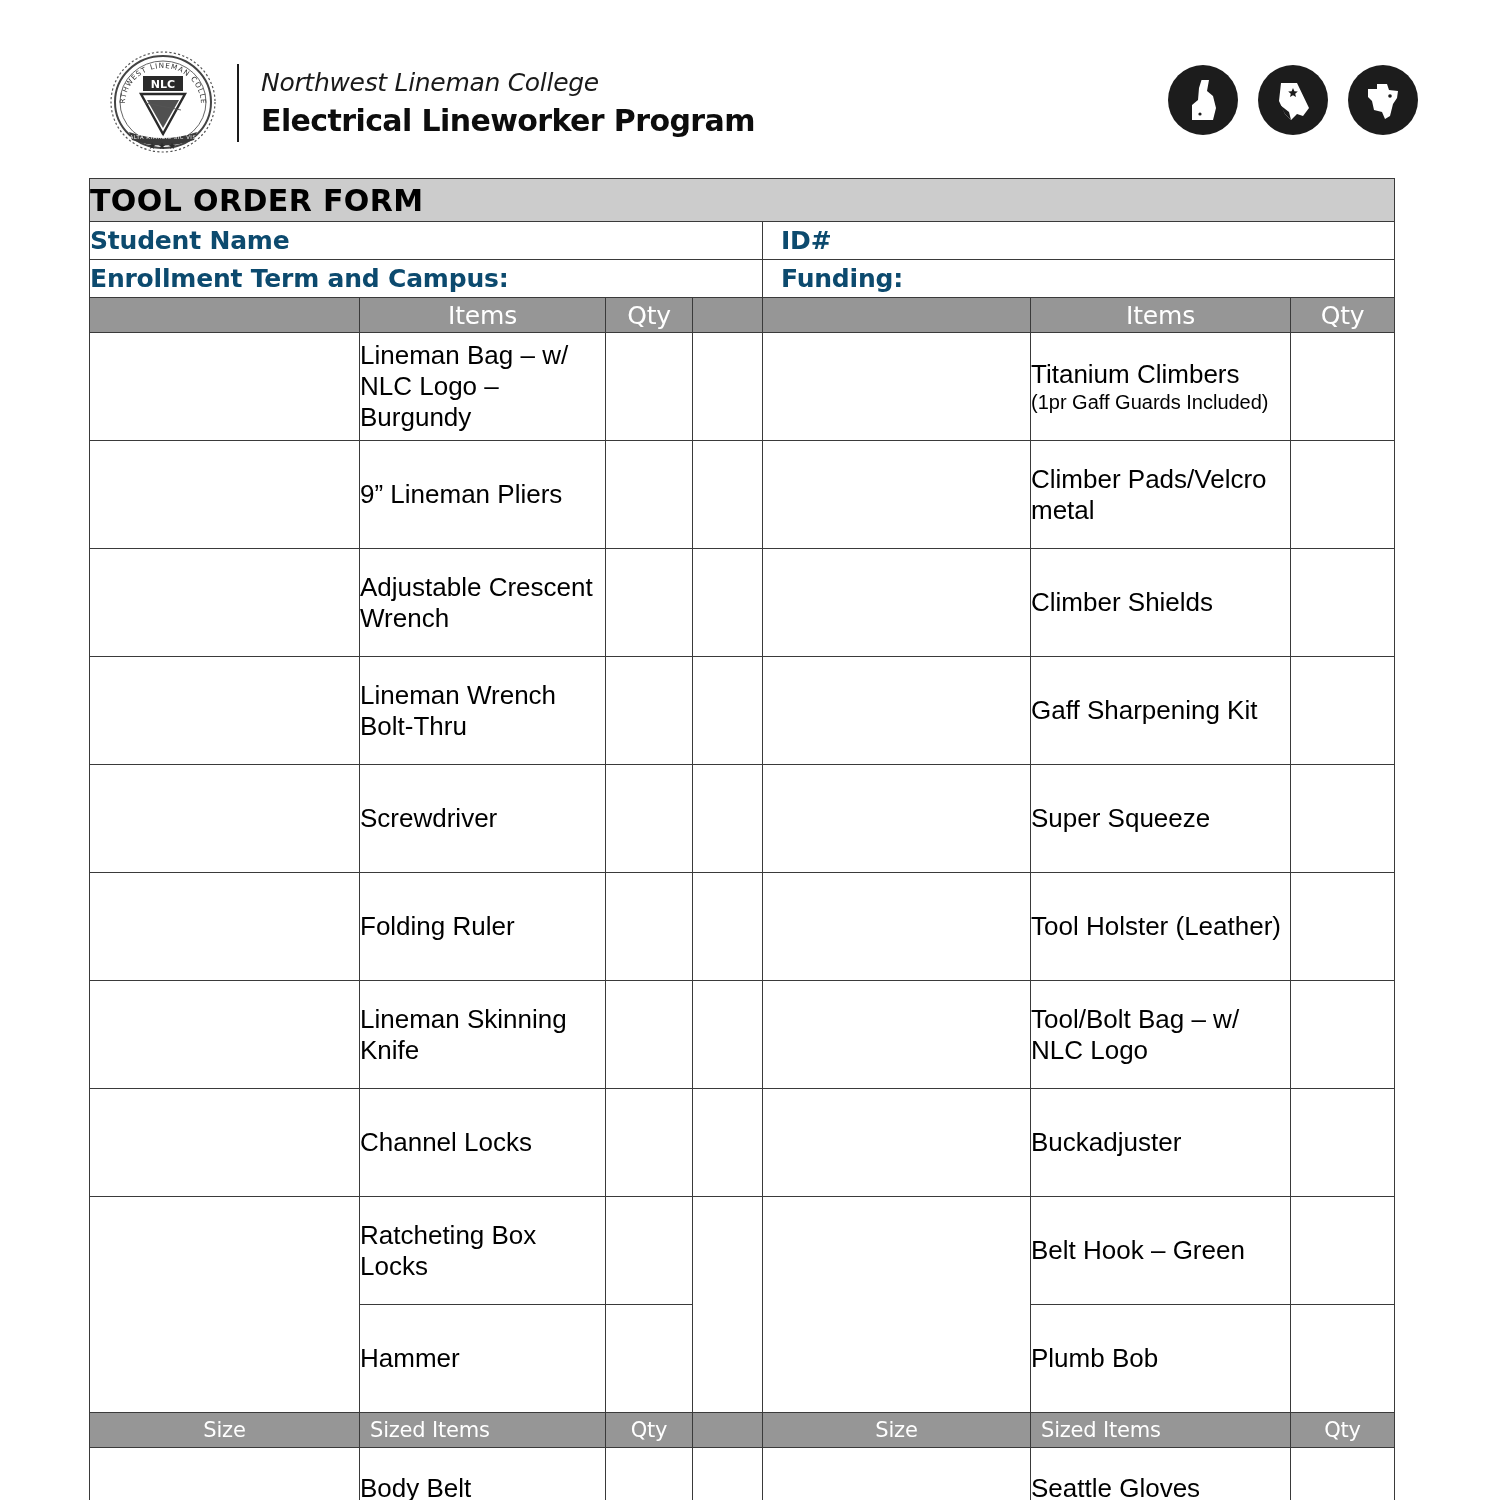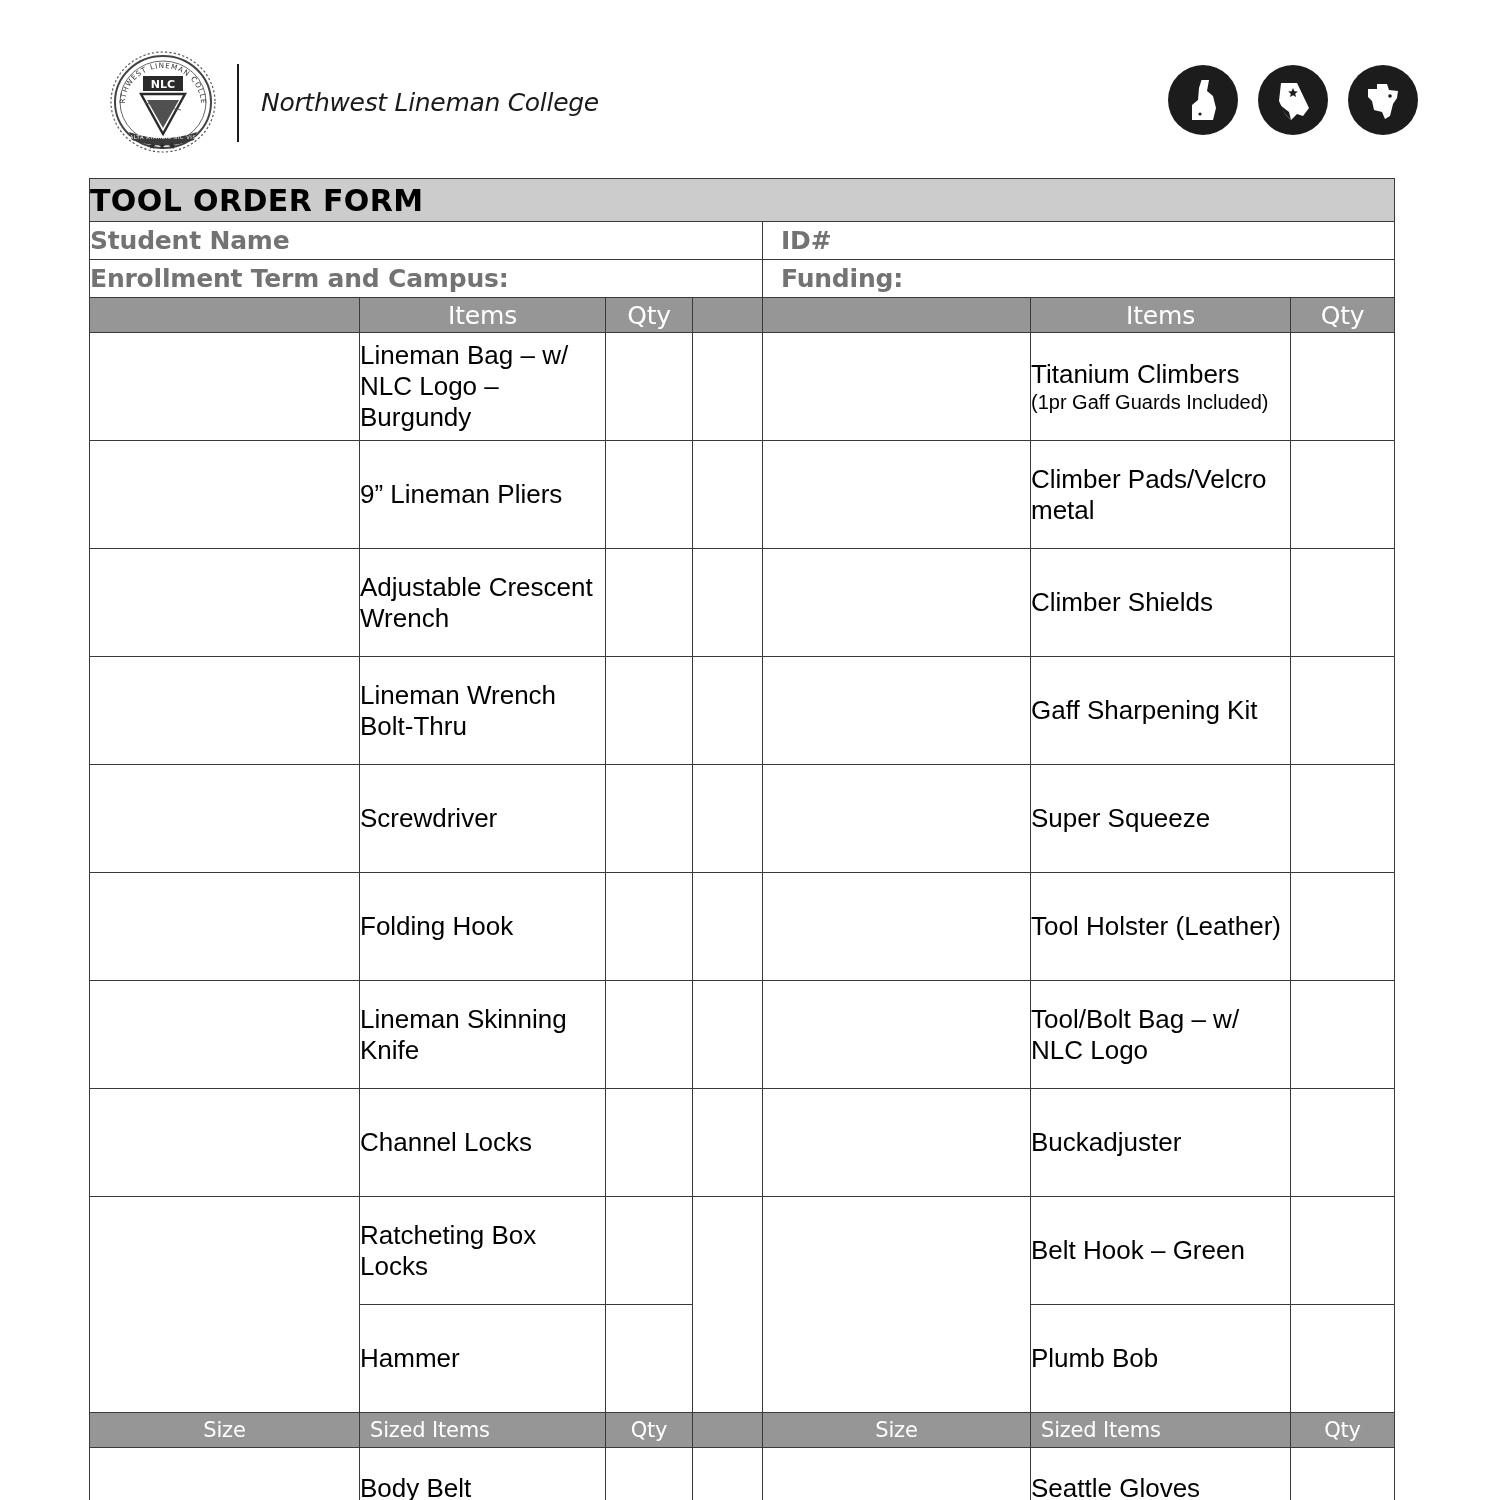--- a/index.html
+++ b/index.html
@@ -119,21 +119,21 @@
   }
 
   .field-cell {
     background: #ffffff;
     font-family: "DejaVu Sans", sans-serif;
     font-weight: bold;
     font-size: 25px;
     letter-spacing: -0.2px;
     height: 37px;
     padding-left: 12px;
-    color: #737373;
+    color: #0c4a6e;
   }
   .field-cell.right-label {
     padding-left: 0;
     padding-right: 2px;
   }
   .field-cell.right-label span {
     display: block;
     padding-left: 18px;
   }
 
@@ -203,20 +203,21 @@
         <path d="M 40 55 L 76 62" stroke="#555" stroke-width="0.9" fill="none"></path>
         <path d="M 24 84 Q 58 96 92 84 L 89 92 Q 58 103 27 92 Z" fill="#3a3a3a"></path>
         <text x="58" y="91" font-family="DejaVu Sans, sans-serif" font-size="5.2" fill="#ffffff" text-anchor="middle" letter-spacing="0.6">ALTA RIMALIS SIC VIS</text>
         <text x="58" y="101" font-family="DejaVu Sans, sans-serif" font-size="9" fill="#2a2a2a" text-anchor="middle" letter-spacing="2">★★★</text>
       </svg>
 
       <div class="brand-divider"></div>
 
       <div class="brand-text">
         <div class="brand-line1">Northwest Lineman College</div>
+        <div class="brand-line2">Electrical Lineworker Program</div>
       </div>
     </div>
 
     <div class="state-icons">
       <div class="state-icon">
         <svg width="52" height="52" viewBox="0 0 52 52">
           <path d="M24.5 6 L32 6 L30 17 L36 22 L39 34 L36 46 L15 46 L15 31 L21 26 L22 14 L24.5 6 Z" fill="#ffffff"></path>
           <circle cx="23" cy="40" r="1.6" fill="#1c1c1c"></circle>
         </svg>
       </div>
@@ -324,21 +325,21 @@
         <td class="item-cell">Screwdriver</td>
         <td class="blank-cell"></td>
         <td class="blank-cell"></td>
         <td class="blank-cell"></td>
         <td class="item-cell">Super Squeeze</td>
         <td class="blank-cell"></td>
       </tr>
 
       <tr>
         <td class="blank-cell"></td>
-        <td class="item-cell">Folding Hook</td>
+        <td class="item-cell">Folding Ruler</td>
         <td class="blank-cell"></td>
         <td class="blank-cell"></td>
         <td class="blank-cell"></td>
         <td class="item-cell">Tool Holster (Leather)</td>
         <td class="blank-cell"></td>
       </tr>
 
       <tr>
         <td class="blank-cell"></td>
         <td class="item-cell">Lineman Skinning Knife</td>

